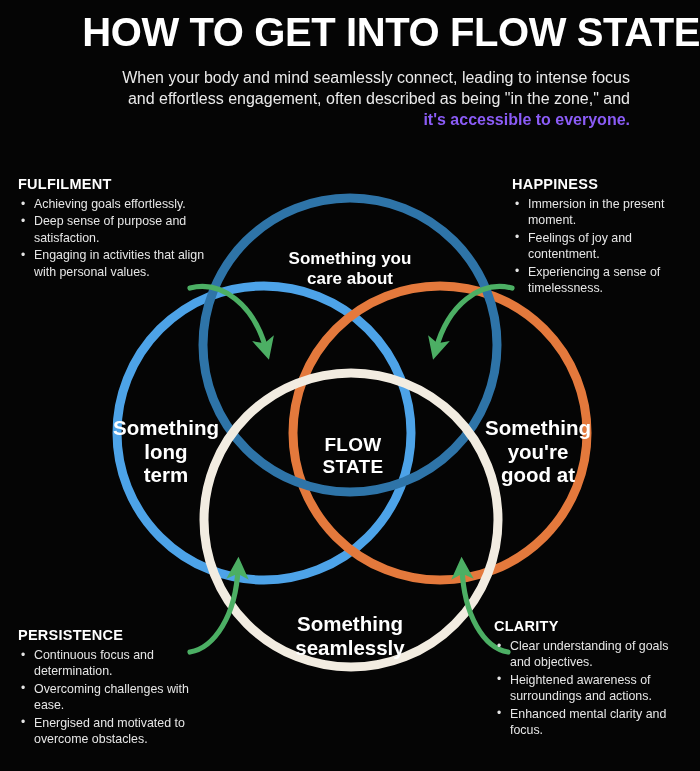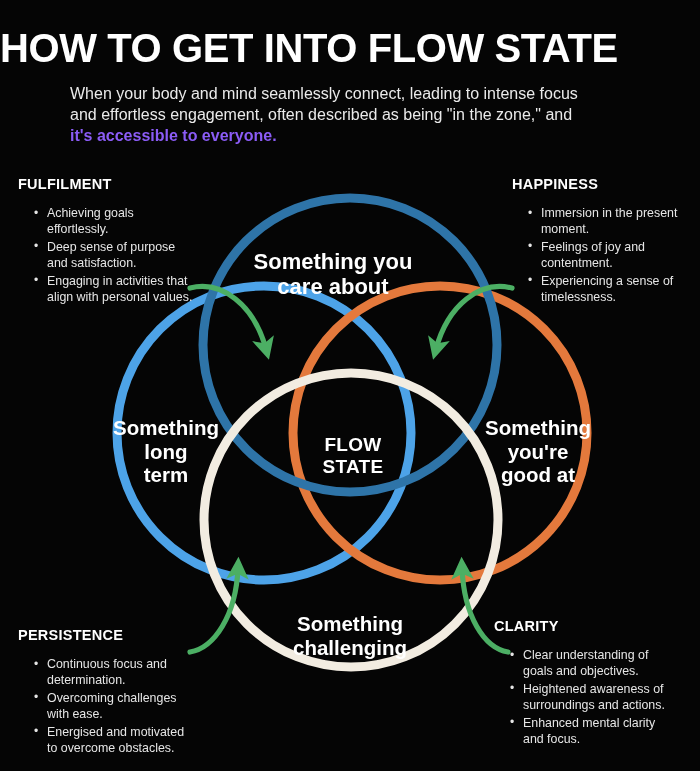--- a/index.html
+++ b/index.html
@@ -20,23 +20,23 @@
   .page {
     position: relative;
     width: 700px;
     height: 771px;
     background: #050505;
   }
 
   
   .header {
     position: absolute;
-    top: 16px; left: 0;
-    width: 700px;
-    text-align: left;
+    top: 0; left: 0;
+    width: 700px;
+    text-align: right;
   }
   .main-title {
     margin: 0;
     padding-top: 9px;
     font-size: 40px;
     line-height: 46px;
     font-weight: 700;
     letter-spacing: -0.4px;
     color: #ffffff;
     font-family: "Liberation Sans", sans-serif;
@@ -67,21 +67,21 @@
   .note-br { left: 494px; top: 618px; }
 
   .note-title {
     font-size: 14.5px;
     font-weight: 700;
     letter-spacing: 0.25px;
     color: #ffffff;
     margin: 0 0 4px 0;
   }
   .note-list {
-    margin: 13px;
+    margin: 0;
     padding: 0;
     list-style: none;
   }
   .note-list li {
     position: relative;
     padding-left: 16px;
     font-size: 12.4px;
     line-height: 16.4px;
     color: #e6e6e6;
     margin-bottom: 1px;
@@ -107,21 +107,21 @@
   .venn svg { display: block; }
 
   
   .c-label {
     position: absolute;
     text-align: center;
     font-weight: 700;
     color: #ffffff;
     line-height: 1.15;
   }
-  .lbl-top    { left: 230px; top: 249px; width: 206px; font-size: 22px; }
+  .lbl-top    { left: 247px; top: 249px; width: 206px; font-size: 17px; }
   .lbl-left   { left: 92px;  top: 416px; width: 148px; font-size: 20.5px; }
   .lbl-right  { left: 462px; top: 416px; width: 152px; font-size: 20.5px; }
   .lbl-bottom { left: 250px; top: 612px; width: 200px; font-size: 20.5px; }
 
   .lbl-center {
     position: absolute;
     left: 305px;
     top: 434px;
     width: 96px;
     text-align: center;
@@ -183,21 +183,21 @@
   </div>
 
   <div class="c-label lbl-right">
     <div>Something</div>
     <div>you're</div>
     <div>good at</div>
   </div>
 
   <div class="c-label lbl-bottom">
     <div>Something</div>
-    <div>challenging</div>
+    <div>seamlessly</div>
   </div>
 
   <div class="lbl-center">
     <div>FLOW</div>
     <div>STATE</div>
   </div>
 
   <div class="note note-tl">
     <div class="note-title">FULFILMENT</div>
     <ul class="note-list">

